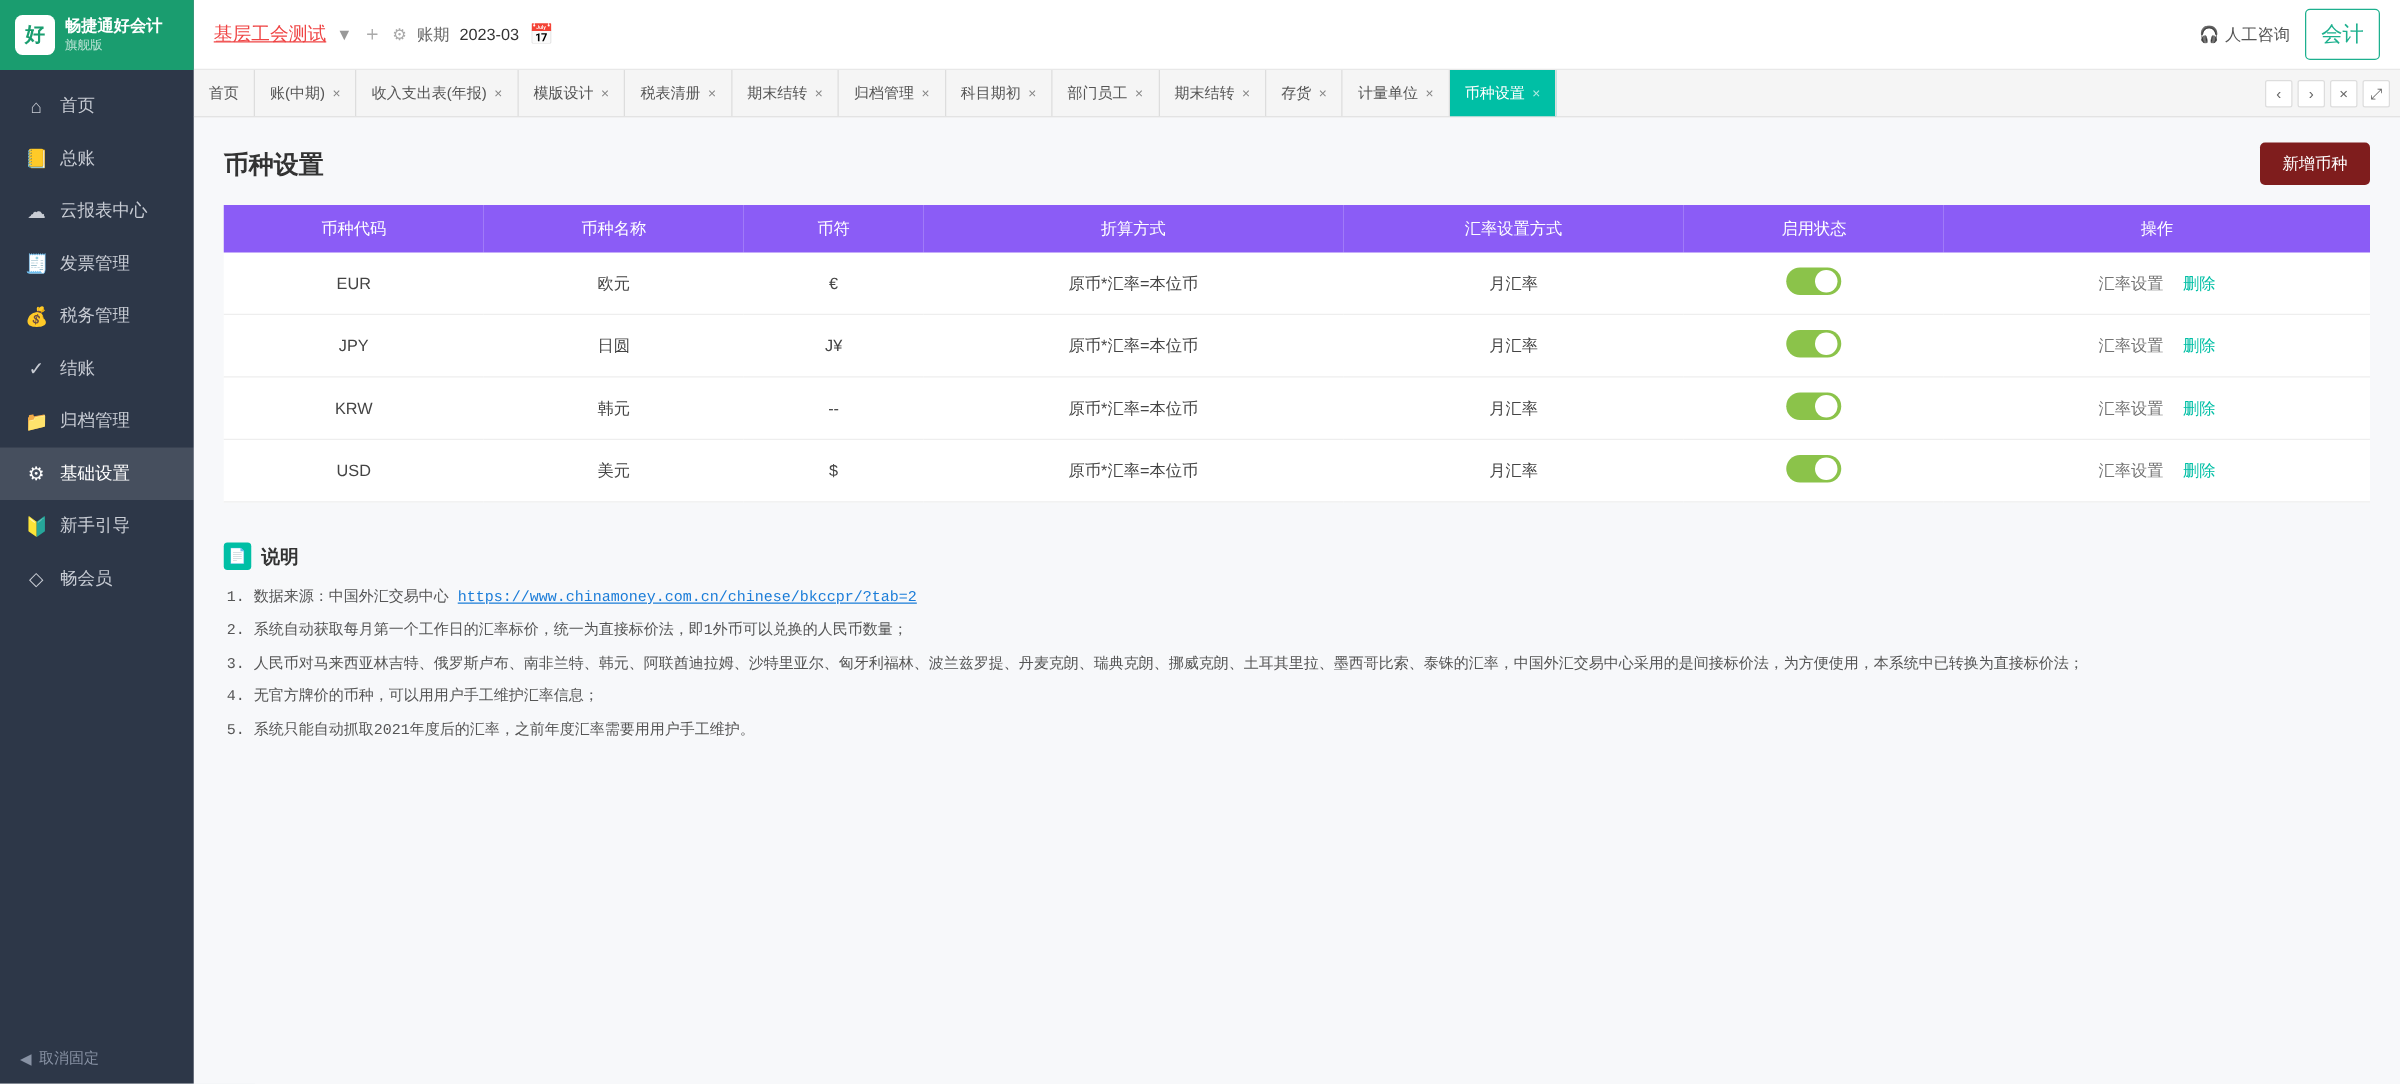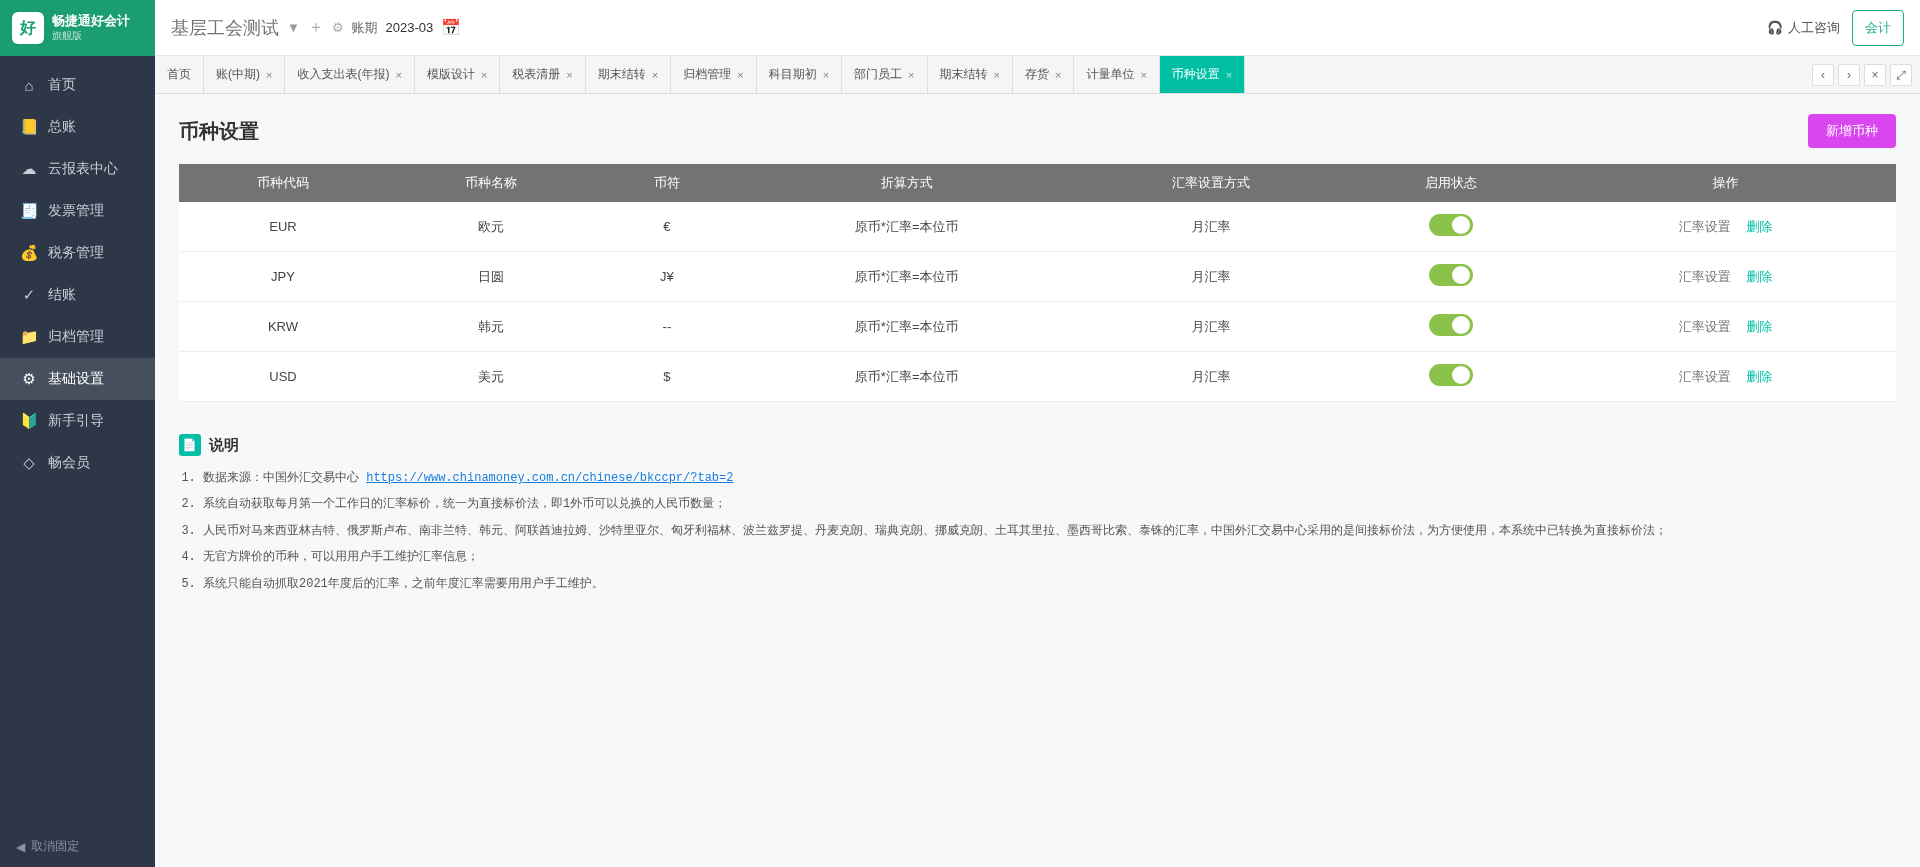--- a/index.html
+++ b/index.html
@@ -58,36 +58,36 @@
     
     .topbar {
       background: #fff;
       height: 56px;
       display: flex; align-items: center; justify-content: space-between;
       padding: 0 16px;
       border-bottom: 1px solid #e8e8e8;
       flex-shrink: 0;
     }
     .topbar-left { display: flex; align-items: center; gap: 8px; }
-    .company-name { font-size: 18px; color: #737373; }
+    .company-name { font-size: 15px; color: #ef4444; text-decoration: underline; }
     .topbar-right { display: flex; align-items: center; gap: 12px; }
     .period-label { font-size: 13px; color: #666; }
     .period-val { font-size: 13px; color: #333; font-weight: 500; }
     .calendar-icon { color: #1db08e; font-size: 16px; }
     .consult-btn {
       display: flex; align-items: center; gap: 4px;
       font-size: 13px; color: #555; cursor: pointer;
     }
     .account-btn {
       border: 1px solid #1db08e;
       color: #1db08e;
       padding: 8px 12px;
       border-radius: 4px;
       cursor: pointer;
-      font-size: 13px;
+      font-size: 17px;
     }
 
     
     .tab-bar {
       background: #f5f5f5;
       display: flex; align-items: center;
       border-bottom: 1px solid #ddd;
       flex-shrink: 0;
       height: 38px;
       overflow-x: auto;
@@ -123,32 +123,32 @@
     .page-title {
       font-size: 20px;
       font-weight: 600;
       color: #333;
       margin-bottom: 16px;
       display: flex;
       align-items: center;
       justify-content: space-between;
     }
     .new-btn {
-      background: #d946ef;
+      background: #7f1d1d;
       color: #fff;
       border: none;
       padding: 8px 18px;
       border-radius: 4px;
       cursor: pointer;
       font-size: 13px;
     }
 
     
     .data-table { width: 100%; border-collapse: collapse; background: #fff; }
-    .data-table thead tr { background: #737373; }
+    .data-table thead tr { background: #8b5cf6; }
     .data-table thead th {
       color: #fff;
       font-weight: 500;
       padding: 10px 16px;
       text-align: center;
       font-size: 13px;
       border: none;
     }
     .data-table tbody tr { border-bottom: 1px solid #eee; }
     .data-table tbody td {

